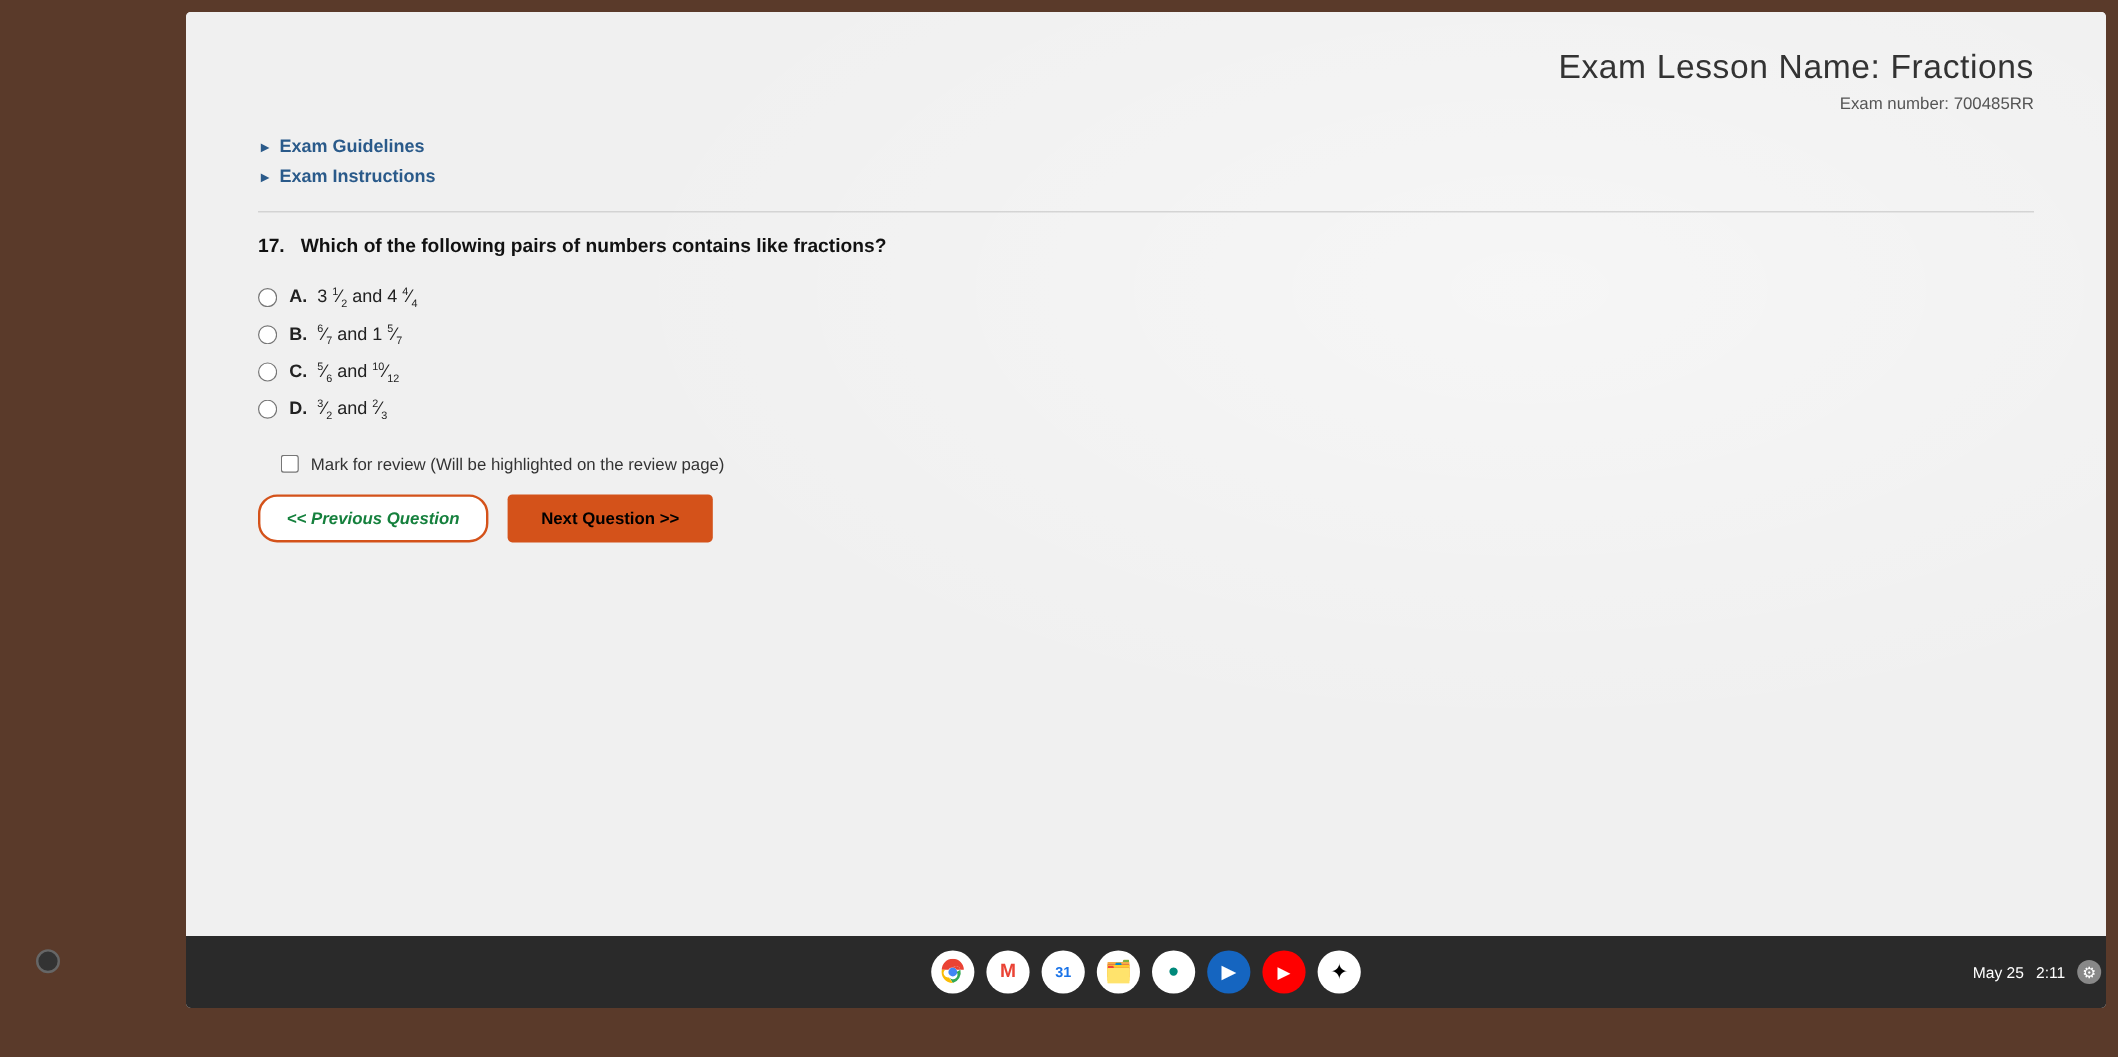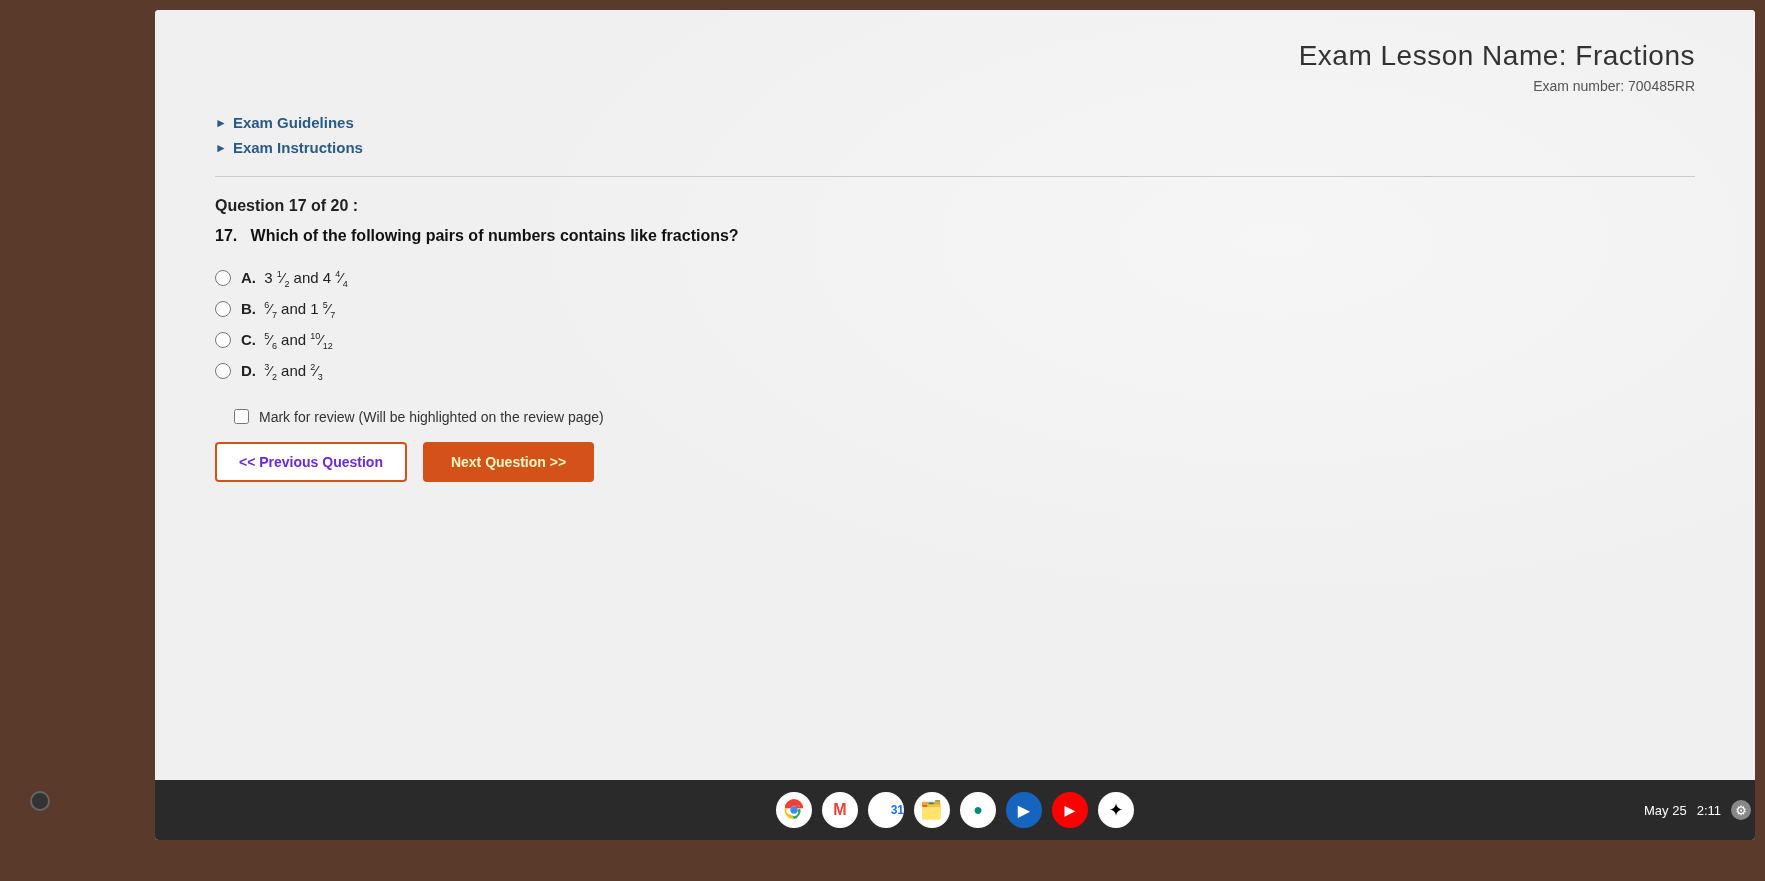--- a/index.html
+++ b/index.html
@@ -148,32 +148,33 @@
 
     .button-row {
       display: flex;
       align-items: center;
       gap: 16px;
       margin-bottom: 20px;
     }
 
     .btn-prev {
       background: white;
-      color: #6d28d9;
+      color: #15803d;
       border: 2px solid #d4521a;
       padding: 10px 22px;
       font-size: 14px;
       font-weight: 600;
-      border-radius: 4px;
-      cursor: pointer;
+      border-radius: 16px;
+      cursor: pointer;
+      font-style: italic;
     }
 
     .btn-next {
       background: #d4521a;
-      color: #fef9c3;
+      color: #000000;
       border: none;
       padding: 12px 28px;
       font-size: 14px;
       font-weight: 600;
       border-radius: 4px;
       cursor: pointer;
     }
 
     
     .taskbar {
@@ -198,21 +199,21 @@
       border-radius: 50%;
       display: flex;
       align-items: center;
       justify-content: center;
       font-size: 18px;
       cursor: pointer;
     }
 
     .taskbar-icon.chrome { background: white; }
     .taskbar-icon.gmail { background: white; }
-    .taskbar-icon.calendar { background: white; font-size: 13px; font-weight: bold; color: #1a73e8; justify-content: flex-end; }
+    .taskbar-icon.calendar { background: white; font-size: 13px; font-weight: bold; color: #1a73e8; }
     .taskbar-icon.files { background: white; }
     .taskbar-icon.meet { background: white; }
     .taskbar-icon.youtube { background: #ff0000; color: white; }
     .taskbar-icon.photos { background: white; }
 
     .taskbar-right {
       position: absolute;
       right: 4px;
       display: flex;
       align-items: center;
@@ -259,21 +260,20 @@
       <span class="arrow">►</span>
       <span>Exam Guidelines</span>
     </div>
     <div class="collapsible-item">
       <span class="arrow">►</span>
       <span>Exam Instructions</span>
     </div>
 
     <hr class="divider">
 
-    <p class="question-header">Question 17 of 20 :</p>
     <p class="question-text">
       <span>17.</span>
       &nbsp;
       <span>Which of the following pairs of numbers contains like fractions?</span>
     </p>
 
     <div class="answer-options">
 
       <label class="answer-option">
         <input type="radio" name="answer" value="A" style="">

